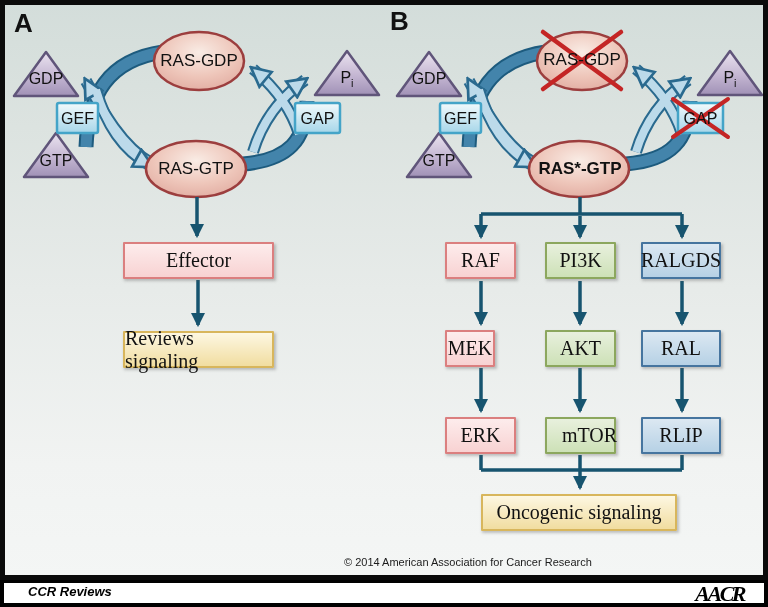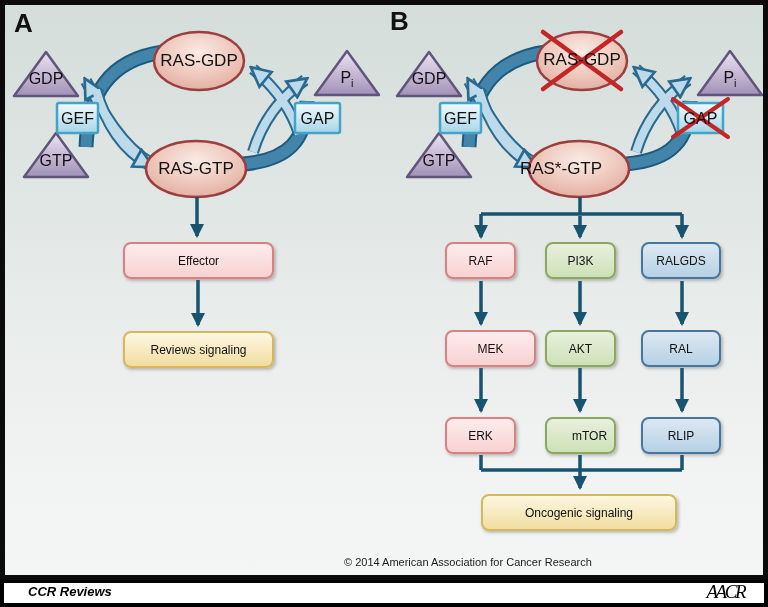--- a/index.html
+++ b/index.html
@@ -6,30 +6,30 @@
   .stage{position:relative;width:768px;height:607px;background:#000;font-family:"Liberation Sans",sans-serif;overflow:hidden;}
   .diagram{position:absolute;left:0;top:0;width:768px;height:580px;
     background:linear-gradient(180deg,#d3ddda 0%,#dce3e0 22%,#e7ebe9 50%,#f1f3f2 80%,#f4f6f5 100%);}
   .frame{position:absolute;left:0;top:0;width:768px;height:580px;border:5px solid #0b0b0b;box-sizing:border-box;pointer-events:none;z-index:50;}
   svg.art{position:absolute;left:0;top:0;z-index:1;}
   .lbl{position:absolute;z-index:10;color:#111;text-align:center;}
   .panel-letter{font-size:26px;font-weight:bold;z-index:10;}
   .shape-lbl{font-size:16px;line-height:18px;}
   .oval-lbl{font-size:17px;line-height:18px;letter-spacing:0px;}
   .box{position:absolute;z-index:10;box-sizing:border-box;display:flex;align-items:center;justify-content:center;
-    font-size:12px;color:#111;border-radius:8px;box-shadow:1.5px 2px 3px rgba(90,90,90,0.35);}
+    font-size:20px;color:#111;border-radius:1px;box-shadow:1.5px 2px 3px rgba(90,90,90,0.35);font-family:Liberation Serif, serif;}
   .box.pink{background:linear-gradient(180deg,#fdecec 0%,#f8d2d2 100%);border:2px solid #db7f7f;}
   .box.green{background:linear-gradient(180deg,#e8f0dd 0%,#cde1b7 100%);border:2px solid #8ca75e;}
   .box.blue{background:linear-gradient(180deg,#dce8f2 0%,#b6d1e5 100%);border:2px solid #46759f;}
   .box.yellow{background:linear-gradient(180deg,#fdf7e2 0%,#f1dda0 100%);border:2px solid #d8b65c;}
   .copyright{position:absolute;left:344px;top:556px;z-index:10;font-size:11px;color:#1b1b1b;}
   .footer{position:absolute;left:4px;right:4px;top:580px;height:27px;background:#fff;
     border-top:3px solid #000;border-bottom:4px solid #000;box-sizing:border-box;z-index:60;}
   .journal{position:absolute;left:24px;top:1px;font-size:13px;font-weight:bold;font-style:italic;color:#000;}
-  .aacr{position:absolute;right:20px;top:-2px;font-size:19px;font-weight:normal;font-style:italic;letter-spacing:-2.5px;color:#000;font-family:"Liberation Serif",serif;}
+  .aacr{position:absolute;right:20px;top:-2px;font-size:22px;font-weight:bold;font-style:italic;letter-spacing:-2.5px;color:#000;font-family:"Liberation Serif",serif;}
   sub.pi{font-size:11px;}
 </style>
 </head>
 <body>
 
 <div class="stage">
   <div class="diagram"></div>
 
   <svg class="art" width="768" height="580" viewBox="0 0 768 580">
     <defs>
@@ -131,26 +131,26 @@
   <div class="box yellow" style="left:123px;top:331px;width:151px;height:37px;">
       <span>Reviews signaling</span>
     </div>
 
   <div class="lbl shape-lbl" style="left:399px;top:70px;width:60px;">GDP</div>
   <div class="lbl shape-lbl" style="left:409px;top:152px;width:60px;">GTP</div>
   <div class="lbl shape-lbl" style="left:440px;top:110px;width:41px;">GEF</div>
   <div class="lbl shape-lbl" style="left:678px;top:110px;width:45px;">GAP</div>
   <div class="lbl shape-lbl" style="left:700px;top:69px;width:60px;"><span>P</span><sub class="pi">i</sub></div>
   <div class="lbl oval-lbl" style="left:537px;top:51px;width:90px;">RAS-GDP</div>
-  <div class="lbl oval-lbl" style="left:515px;top:160px;width:92px;">RAS*-GTP</div>
+  <div class="lbl oval-lbl" style="left:534px;top:160px;width:92px;font-weight:bold;">RAS*-GTP</div>
 
   <div class="box pink" style="left:445px;top:242px;width:71px;height:37px;">
       <span>RAF</span>
     </div>
-  <div class="box pink" style="left:445px;top:330px;width:91px;height:37px;">
+  <div class="box pink" style="left:445px;top:330px;width:50px;height:37px;">
       <span>MEK</span>
     </div>
   <div class="box pink" style="left:445px;top:417px;width:71px;height:37px;">
       <span>ERK</span>
     </div>
 
   <div class="box green" style="left:545px;top:242px;width:71px;height:37px;text-align:center;">
       <span>PI3K</span>
     </div>
   <div class="box green" style="left:545px;top:330px;width:71px;height:37px;align-items:center;">

